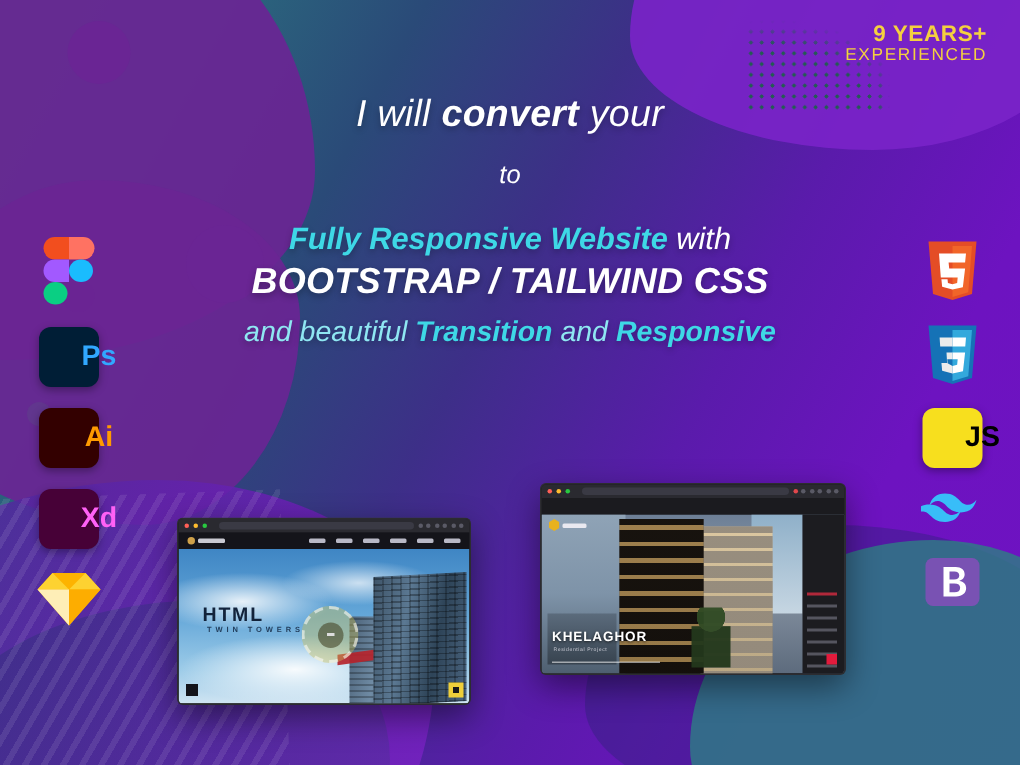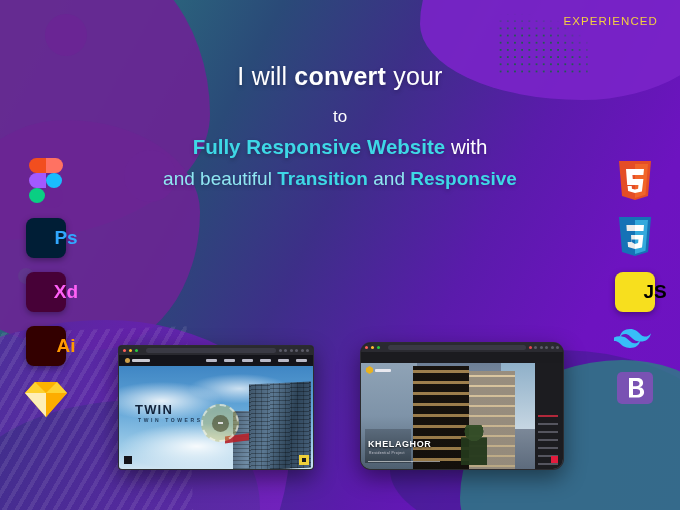--- a/index.html
+++ b/index.html
@@ -128,42 +128,42 @@
     font-size: 15px; letter-spacing: .4px;
   }
   .badge .b2 {
     display:block; color:#F4D03F; font-weight: 400;
     font-size: 11.5px; letter-spacing: 1.1px;
   }
 
   
   .copy {
     position: absolute; left: 0; top: 0; width: 680px;
-    text-align: center; z-index: 5;
+    text-align: center; z-index: 5; font-style: italic;
   }
   .line-1 {
     margin-top: 62px;
     color: #ffffff; font-size: 25px; font-weight: 400;
     letter-spacing: .2px;
     text-shadow: 0 2px 4px rgba(0,0,0,.25);
   }
   .line-1 b { font-weight: 800; }
   .line-2 {
     margin-top: 7px;
     color: #ffffff; font-size: 29px; font-weight: 800;
     letter-spacing: .2px;
     text-shadow: 0 2px 5px rgba(0,0,0,.30);
     white-space: nowrap;
   }
   .line-to {
     margin-top: 16px;
     color: #ffffff; font-size: 17px; font-weight: 400;
   }
   .line-3 {
-    margin-top: 8px;
+    margin-top: 21px;
     font-size: 20.5px; font-weight: 700; color:#ffffff;
     text-shadow: 0 2px 4px rgba(0,0,0,.25);
   }
   .line-3 .hl { color:#3ED8E6; }
   .line-3 .w  { color:#ffffff; font-weight: 400; }
   .line-4 {
     margin-top: 8px;
     color:#ffffff; font-size: 24px; font-weight: 800;
     letter-spacing:.2px;
     text-shadow: 0 2px 5px rgba(0,0,0,.3);
@@ -216,21 +216,21 @@
   
   .mock {
     position:absolute; z-index: 7;
     background:#1b1b1f;
     border-radius: 4px;
     box-shadow: 0 8px 22px rgba(0,0,0,.45);
     overflow:hidden;
     border: 1px solid rgba(255,255,255,.08);
   }
   .mock-a { left:118px; top:345px; width:196px; height:125px; }
-  .mock-b { left:360px; top:342px; width:204px; height:128px;border-radius:11px; }
+  .mock-b { left:360px; top:322px; width:204px; height:128px; }
 
   .chrome { height:9px; background:#2a2a30; display:flex; align-items:center; padding:0 4px; gap:3px; }
   .chrome .dotr { width:3px;height:3px;border-radius:50%; }
   .chrome .urlbar {
     flex:1; height:5px; background:#3a3a44; border-radius:3px; margin-left:5px;
   }
   .chrome .tray { display:flex; gap:2.5px; align-items:center; }
   .chrome .tray s { width:3px;height:3px;border-radius:50%;background:#5a5a66; display:block; }
 
   .navbar {
@@ -376,55 +376,57 @@
   <div class="deco bl-swoosh"></div>
   <div class="deco stripes"></div>
 
   <div class="deco navy-br"></div>
   <div class="deco blob-br"></div>
 
   <div class="deco swoosh-tr"></div>
   <div class="deco halftone"></div>
 
   <div class="badge">
+    <span class="b1">9 YEARS+</span>
     <span class="b2">EXPERIENCED</span>
   </div>
 
   <div class="copy">
     <div class="line-1"><span>I will </span><b>convert</b><span> your</span></div>
 
 
     <div class="line-to">to</div>
 
     <div class="line-3"><span class="hl">Fully Responsive Website</span><span class="w"> with</span></div>
 
+    <div class="line-5">BOOTSTRAP / TAILWIND CSS</div>
 
     <div class="line-6"><span>and beautiful </span><b>Transition</b><span> and </span><b>Responsive</b></div>
   </div>
 
   <div class="rail rail-left">
 
     <div class="ico figma">
       <i class="f1"></i>
         <i class="f2"></i>
         <i class="f3"></i>
         <i class="f4"></i>
         <i class="f5"></i>
     </div>
 
     <div class="ico sq ps">
       <span>Ps</span>
     </div>
 
+    <div class="ico sq ai">
+      <span>Ai</span>
+    </div>
+
     <div class="ico sq xd">
       <span>Xd</span>
-    </div>
-
-    <div class="ico sq ai">
-      <span>Ai</span>
     </div>
 
     <div class="sketch">
       <svg viewBox="0 0 44 38" width="44" height="38" aria-hidden="true">
         <polygon points="11,2 33,2 43,13 22,37 1,13" fill="#FDB300"></polygon>
         <polygon points="11,2 22,13 1,13" fill="#FDD231"></polygon>
         <polygon points="33,2 43,13 22,13" fill="#FDD231"></polygon>
         <polygon points="1,13 22,13 22,37" fill="#FEEEB7"></polygon>
         <polygon points="22,13 43,13 22,37" fill="#FDAD00"></polygon>
       </svg>
@@ -496,21 +498,21 @@
           <i></i>
           <i></i>
           <i></i>
       </span>
     </div>
     <div class="shot">
       <div class="sky"></div>
       <div class="towerB"></div>
       <div class="redband"></div>
       <div class="towerA"></div>
-      <div class="forum">TWIN</div>
+      <div class="forum">HTML</div>
       <div class="forum-sub">TWIN TOWERS</div>
       <div class="playdisc">
           <span>
             <u></u>
           </span>
         </div>
       <div class="cornerL"></div>
       <div class="cornerR">
           <i></i>
         </div>

